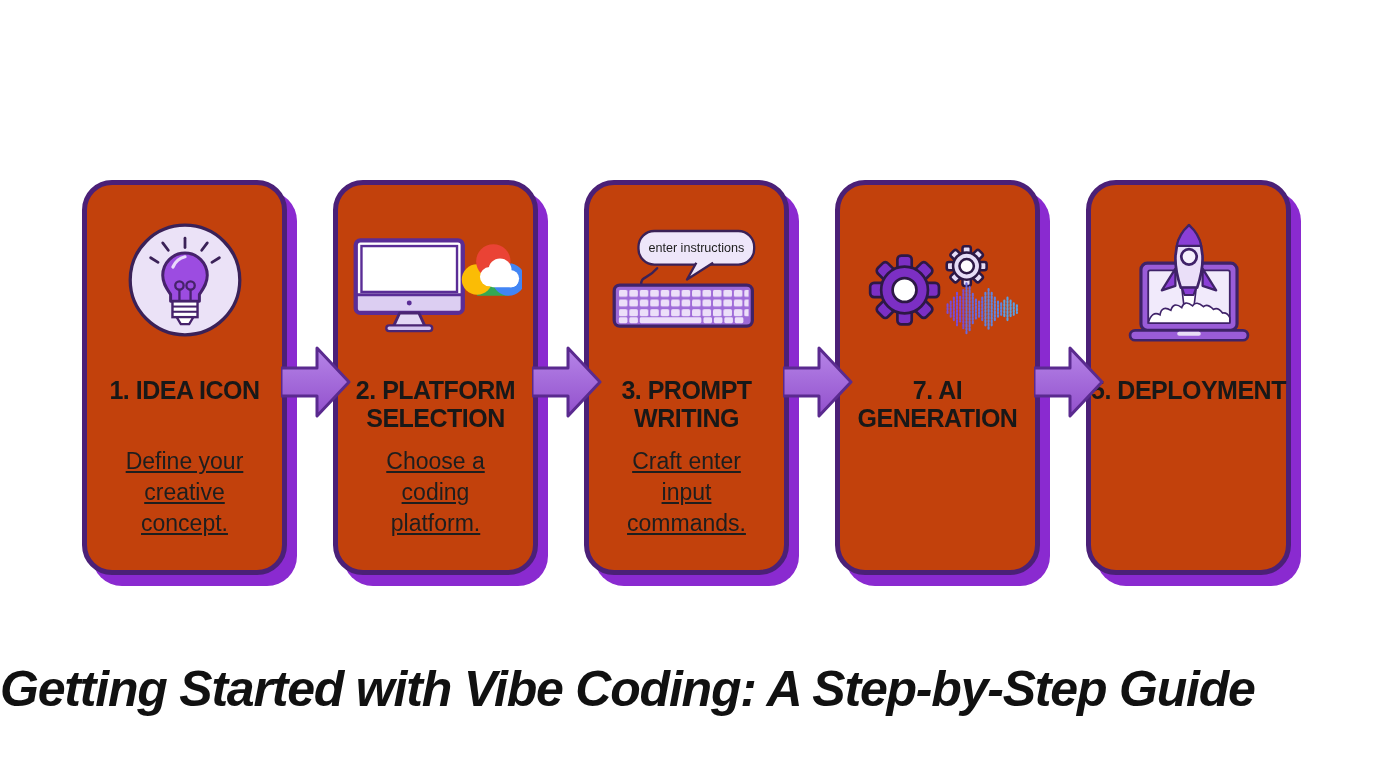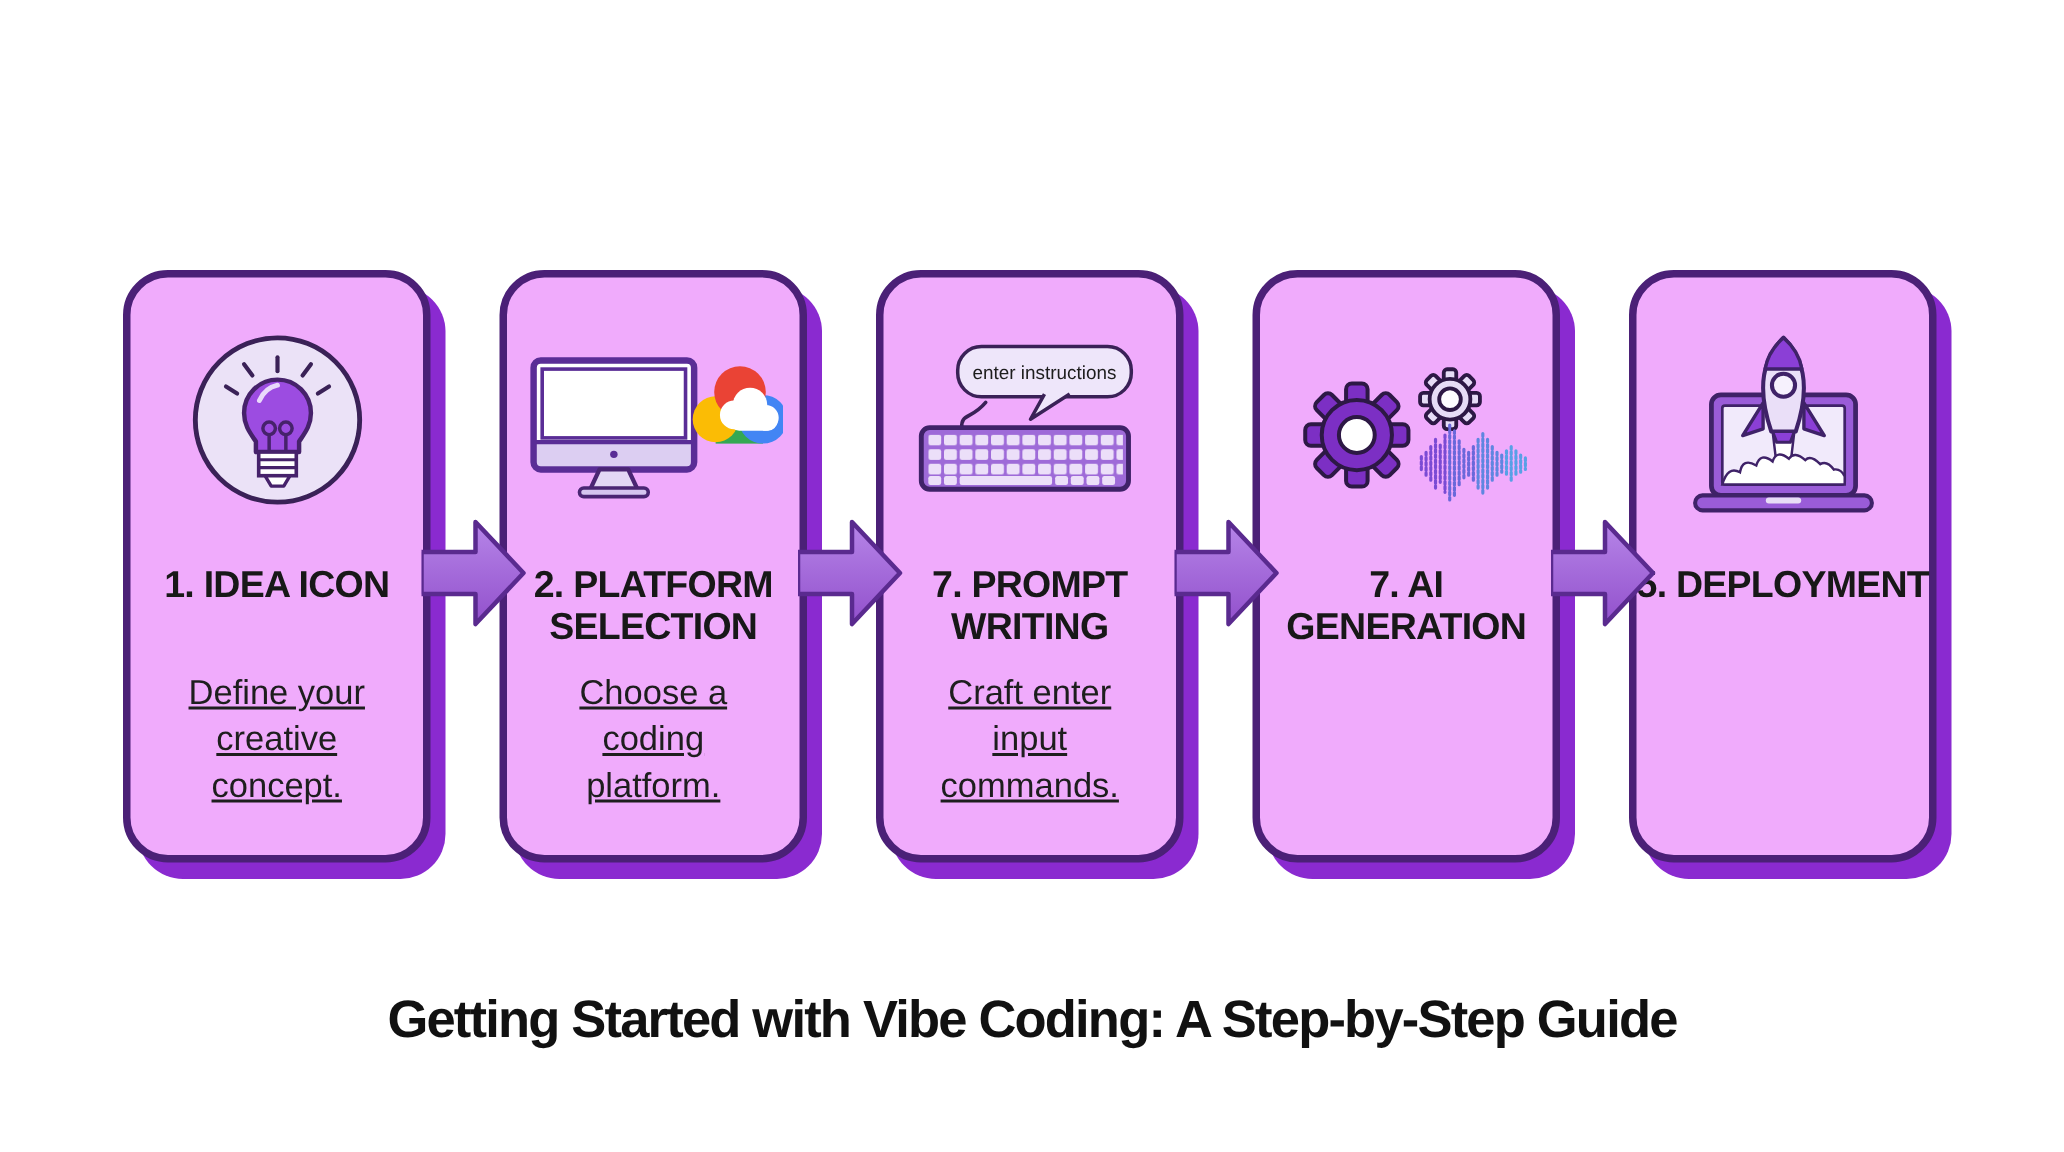--- a/index.html
+++ b/index.html
@@ -6,21 +6,21 @@
   body { background:#ffffff; }
   .canvas {
     position:relative; width:1376px; height:768px; background:#ffffff;
     overflow:hidden; font-family:"Liberation Sans", sans-serif;
   }
   .cards-row {
     position:absolute; left:82px; top:180px; display:flex; gap:46px;
   }
   .step-card {
     position:relative; width:205px; height:395px;
-    background:#f0abfc; border:5px solid #4b2077; border-radius:30px;
+    background:#c2410c; border:5px solid #4b2077; border-radius:30px;
     box-shadow:10px 11px 0 0 #8a2ad0;
     display:flex; flex-direction:column; align-items:center;
   }
   .icon-box {
     height:145px; margin-top:22px; display:flex;
     align-items:center; justify-content:center;
   }
   .card-title {
     margin-top:24px; height:62px; width:197px;
     font-size:25px; font-weight:700; letter-spacing:-0.5px;
@@ -32,22 +32,22 @@
     font-size:23px; font-weight:400; color:#1e1e1e;
     text-align:center; line-height:31px; white-space:pre-line;text-decoration:underline;
   }
   .flow-arrow {
     position:absolute; top:166px; width:70px; height:72px;
   }
   .arrow-0 { left:199px; } .arrow-1 { left:450px; }
   .arrow-2 { left:701px; } .arrow-3 { left:952px; }
   .main-heading {
     position:absolute; top:660px; left:0; width:100%;
-    text-align:center; font-size:35px; font-weight:700;
-    letter-spacing:-1.2px; color:#111111;
+    font-size:50px; font-weight:700;
+    letter-spacing:-1.2px; color:#111111;font-style:italic;
   }
 </style>
 </head>
 <body>
 
 <div class="canvas">
 
   <svg width="0" height="0" style="position:absolute" aria-hidden="true">
     <defs>
       <linearGradient id="arrowGrad" x1="0" y1="0" x2="0" y2="1">
@@ -140,21 +140,21 @@
             <rect x="17" y="96.5" width="9.2" height="6.5" rx="1.6"></rect>
             <rect x="28.2" y="96.5" width="9.2" height="6.5" rx="1.6"></rect>
             <rect x="39.4" y="96.5" width="66" height="6.5" rx="1.6"></rect>
             <rect x="107.6" y="96.5" width="9.2" height="6.5" rx="1.6"></rect>
             <rect x="118.8" y="96.5" width="9.2" height="6.5" rx="1.6"></rect>
             <rect x="130" y="96.5" width="9.2" height="6.5" rx="1.6"></rect>
             <rect x="141.2" y="96.5" width="9.2" height="6.5" rx="1.6"></rect>
           </g>
         </svg>
       </div>
-      <div class="card-title">7. PROMPT
+      <div class="card-title">3. PROMPT
 WRITING</div>
       <div class="card-desc">Craft enter
 input
 commands.</div>
     </div>
 
     <div class="step-card">
       <div class="icon-box">
         <svg width="172" height="117" viewBox="0 0 180 122">
           <g transform="translate(120,47) scale(0.58)">

